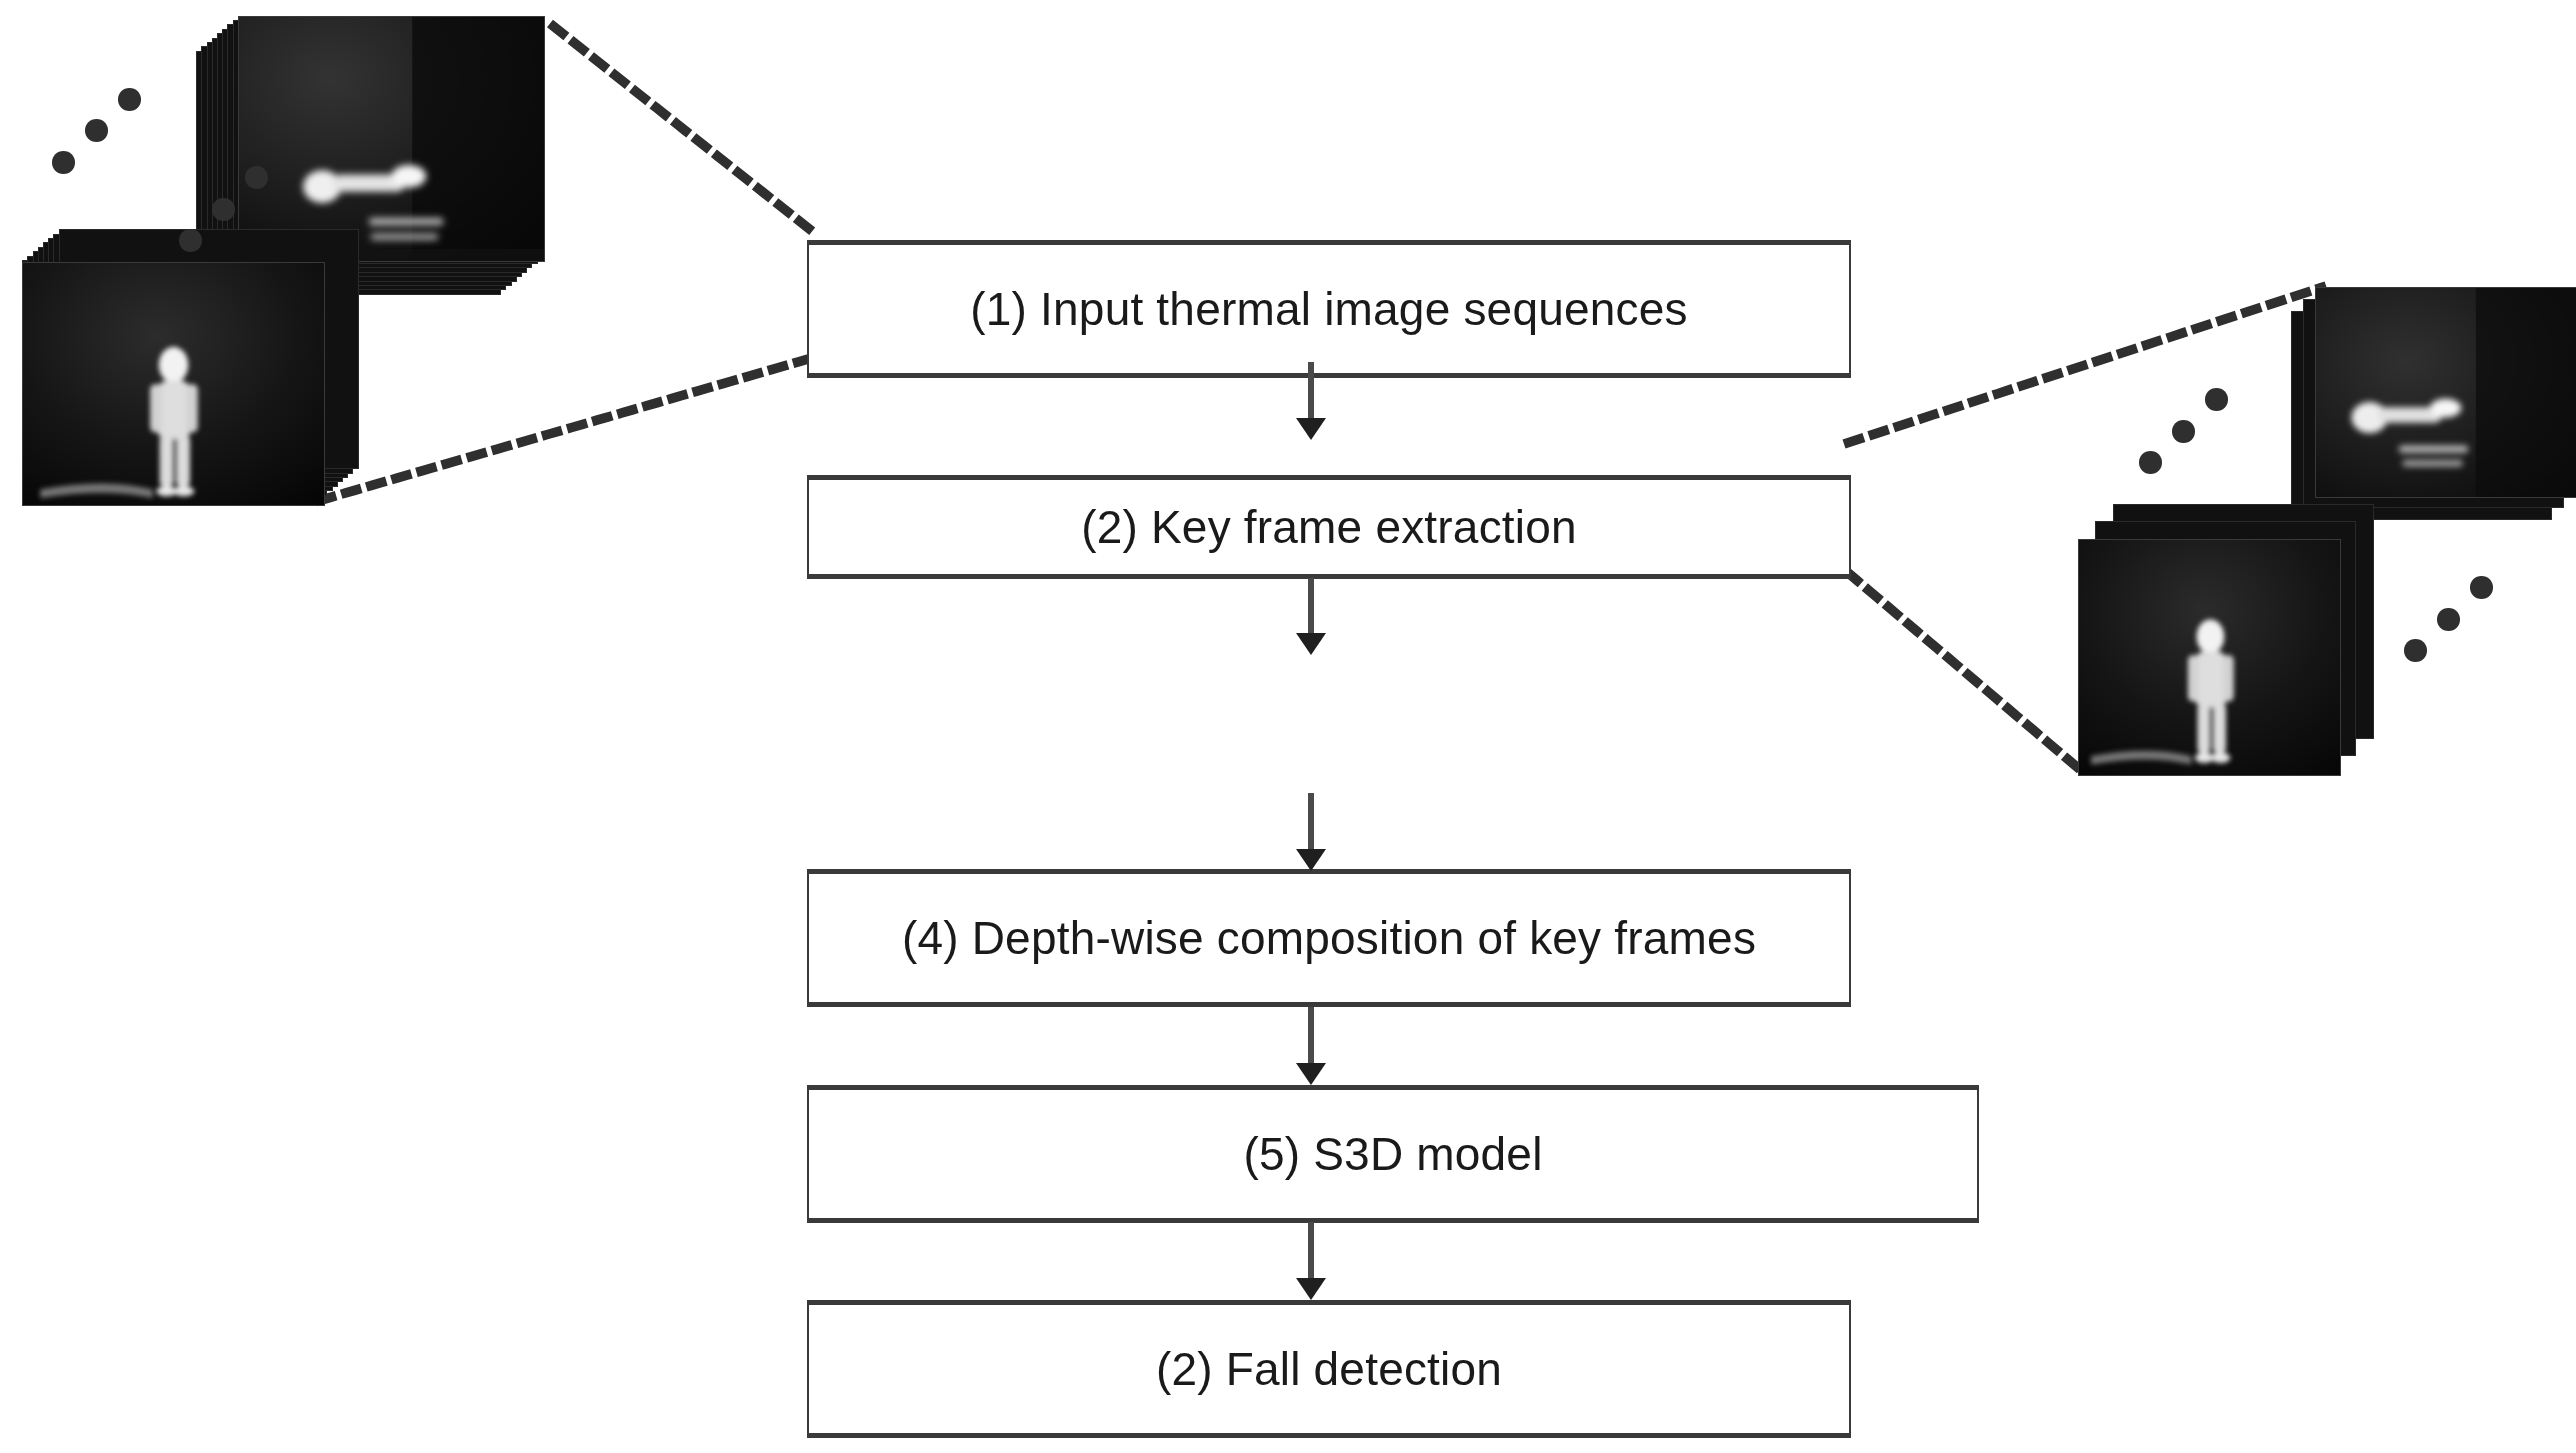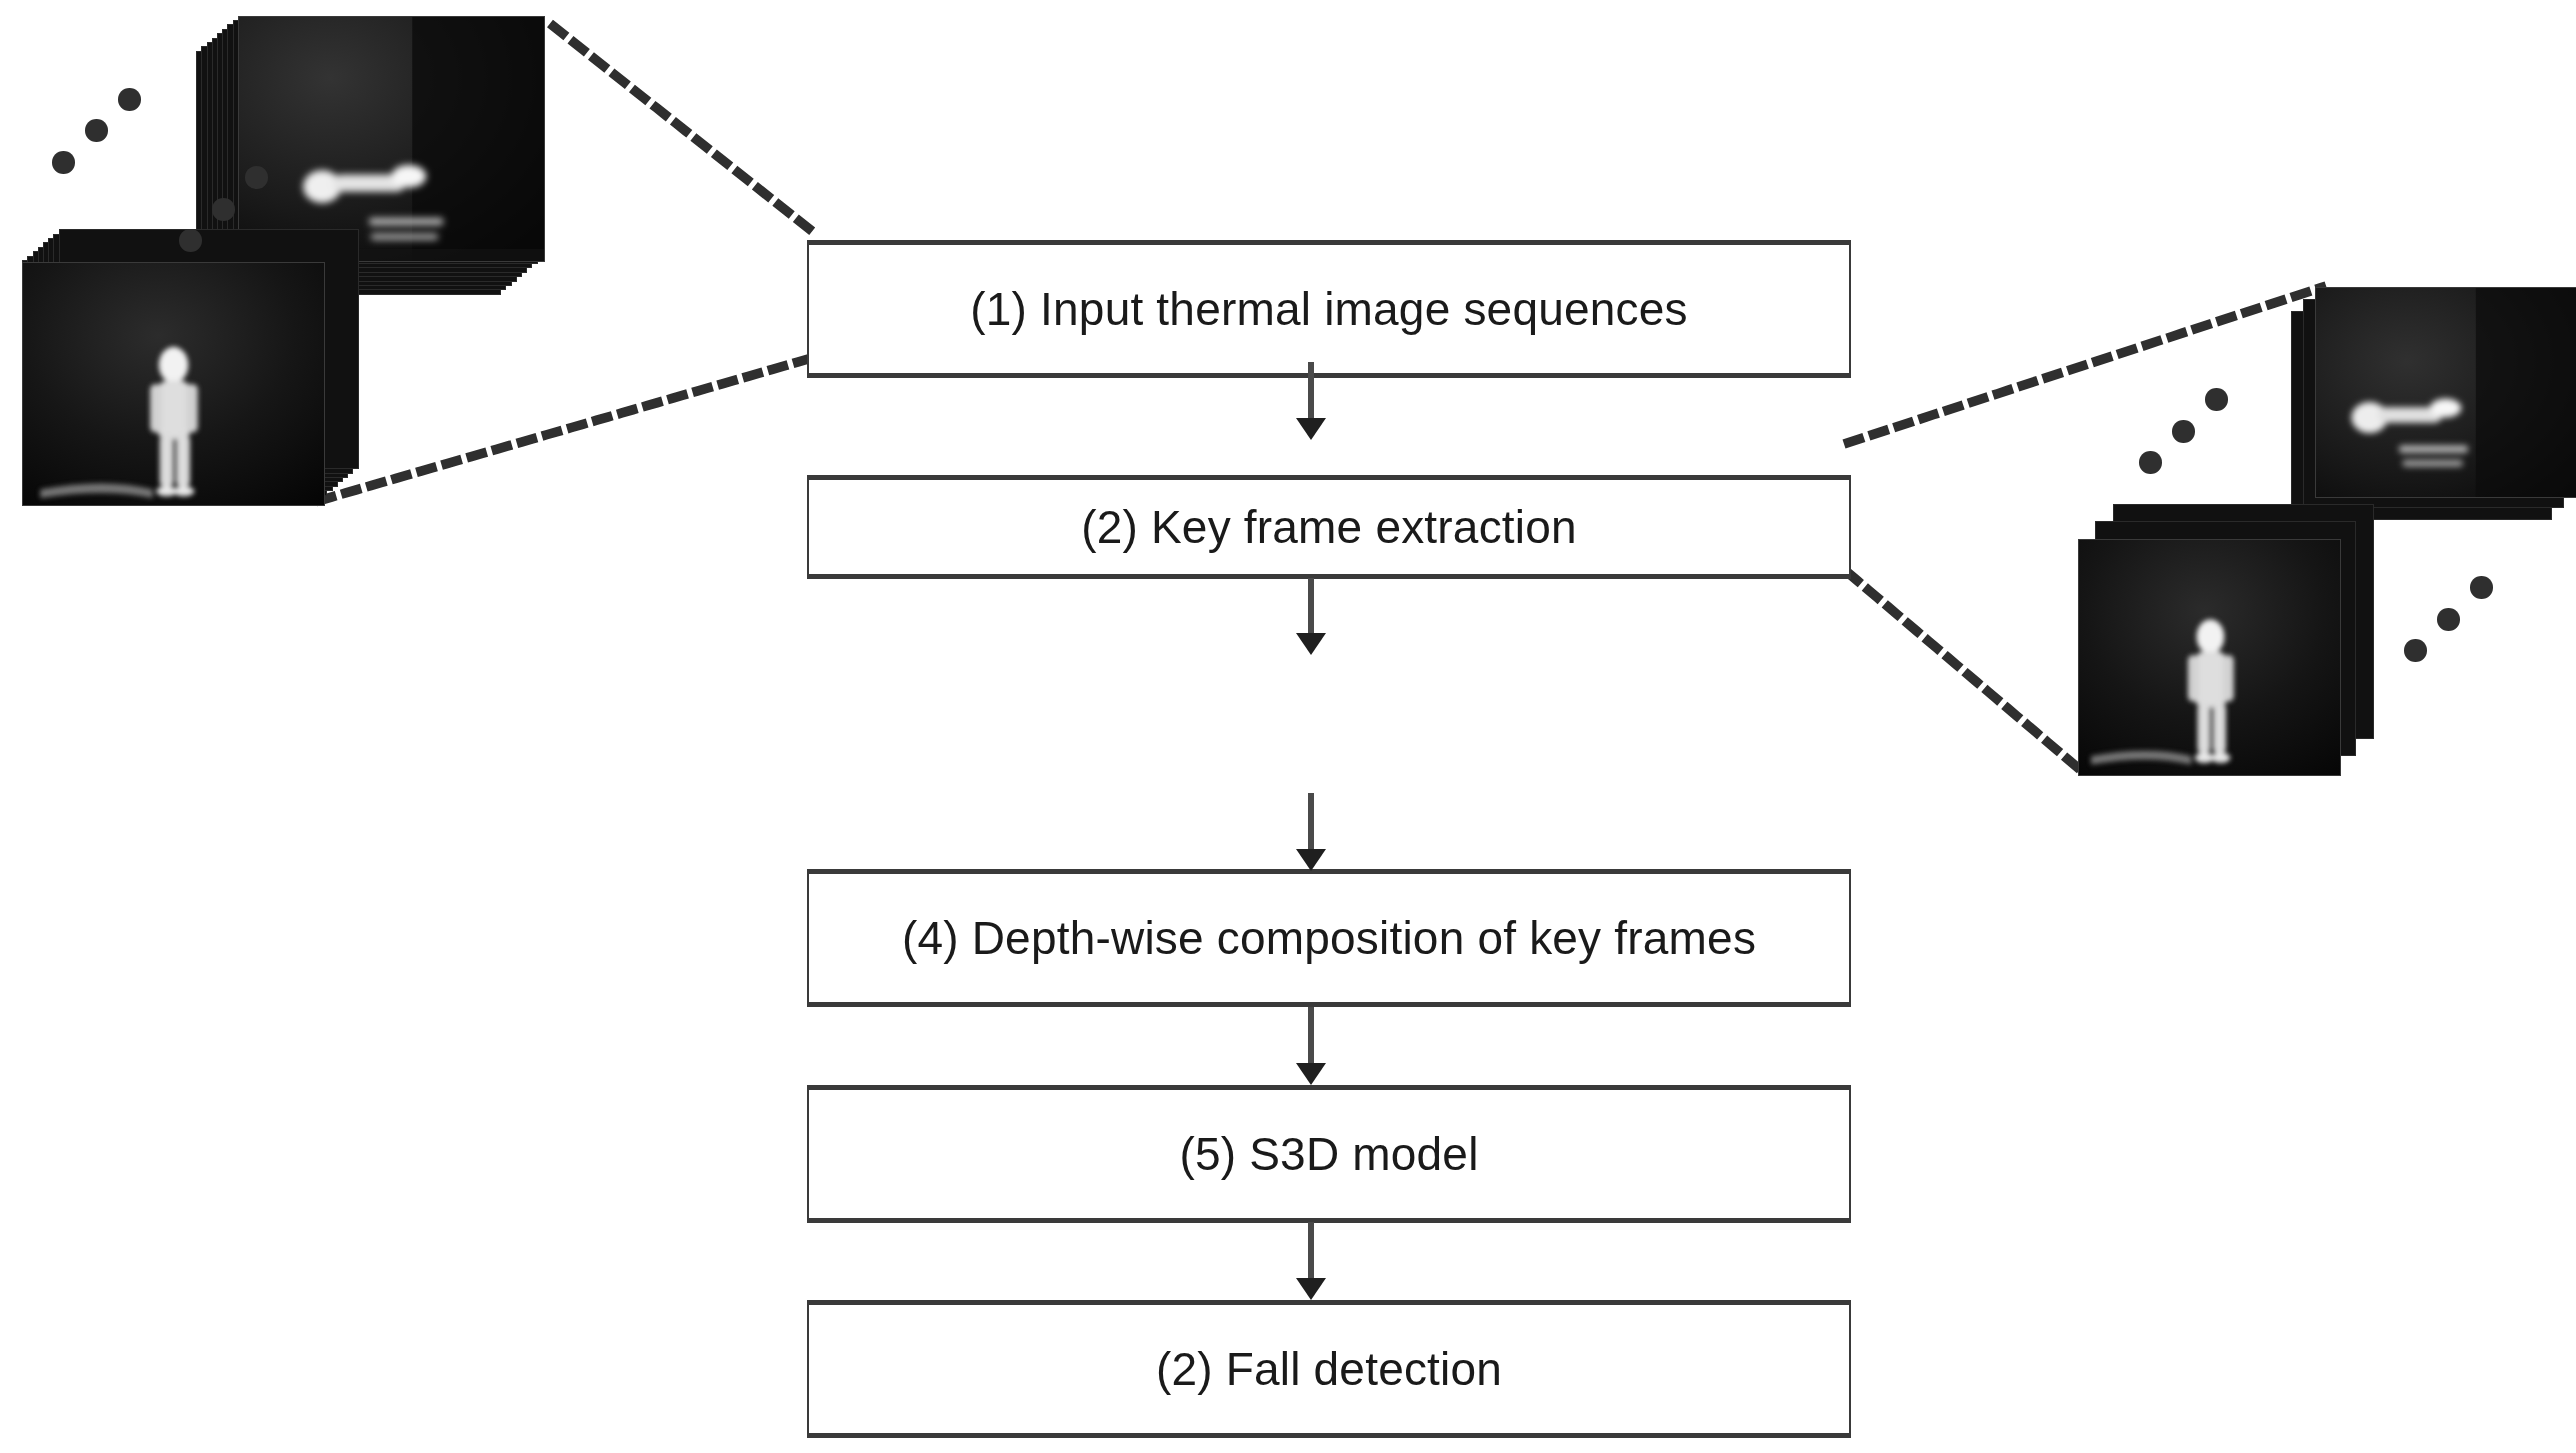--- a/index.html
+++ b/index.html
@@ -266,21 +266,21 @@
 
   <div class="flow-box" style="left:807px; top:440px; width:1044px; height:104px;margin-top:35px;">
     <span class="box-label">(2) Key frame extraction</span>
   </div>
 
 
   <div class="flow-box" style="left:807px; top:869px; width:1044px; height:138px;">
     <span class="box-label">(4) Depth-wise composition of key frames</span>
   </div>
 
-  <div class="flow-box" style="left:807px; top:1085px; width:1044px; height:138px;">
+  <div class="flow-box" style="left:807px; top:1085px; width:1172px; height:138px;">
     <span class="box-label">(5) S3D model</span>
   </div>
 
   <div class="flow-box" style="left:807px; top:1300px; width:1044px; height:138px;">
     <span class="box-label">(2) Fall detection</span>
   </div>
 
   <div class="arrow" style="left:1308px; top:362px; height:59px;"></div>
   <div class="arrow-head" style="left:1296px; top:418px;"></div>
 

